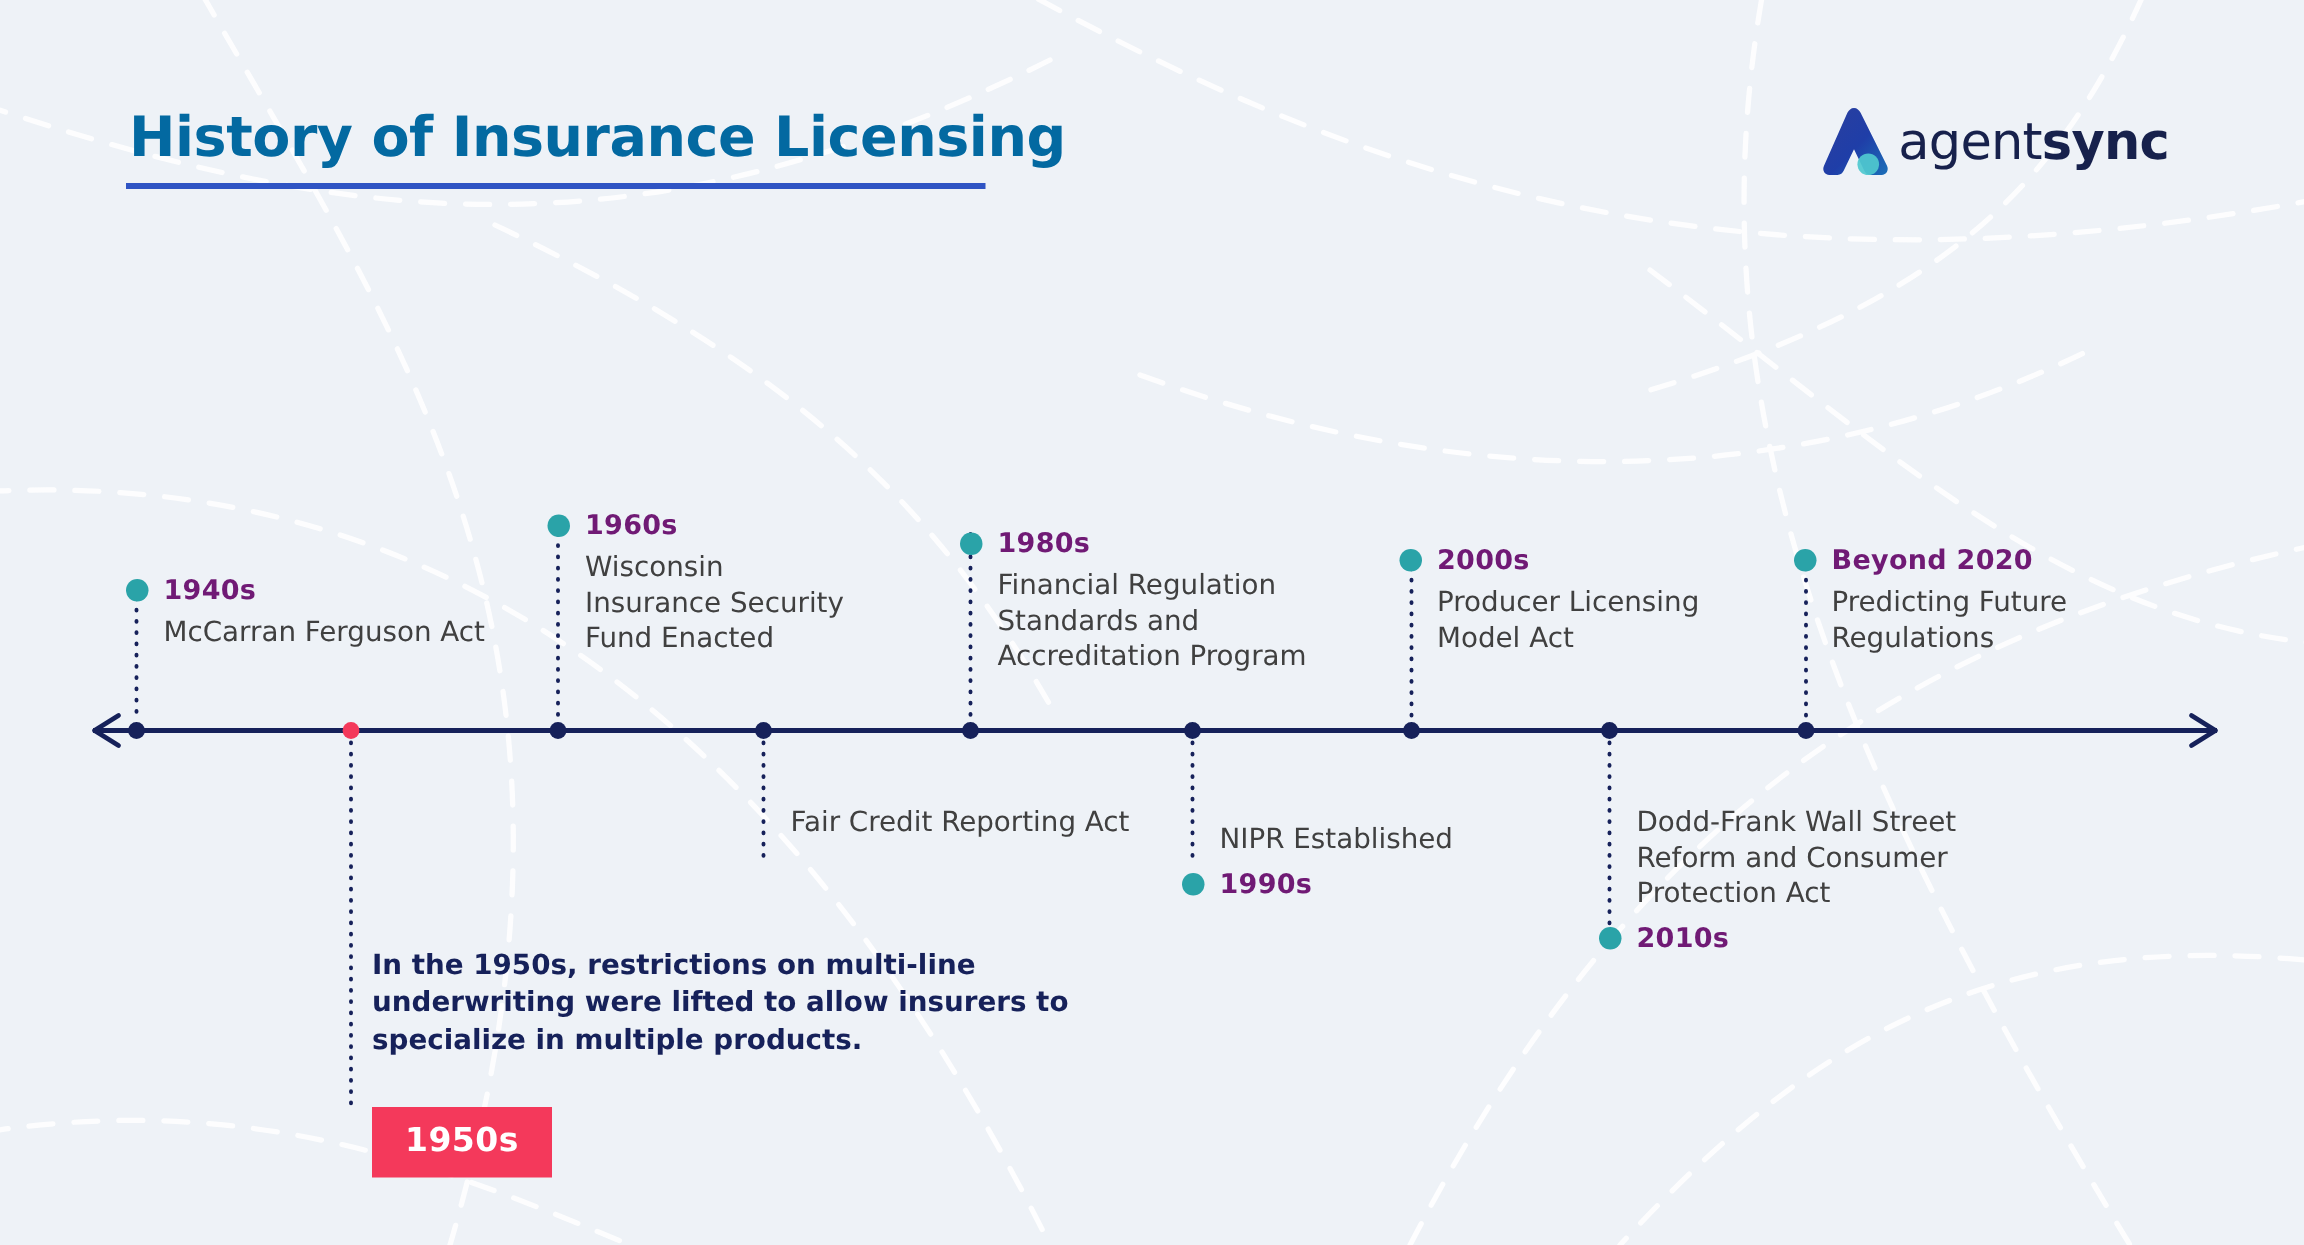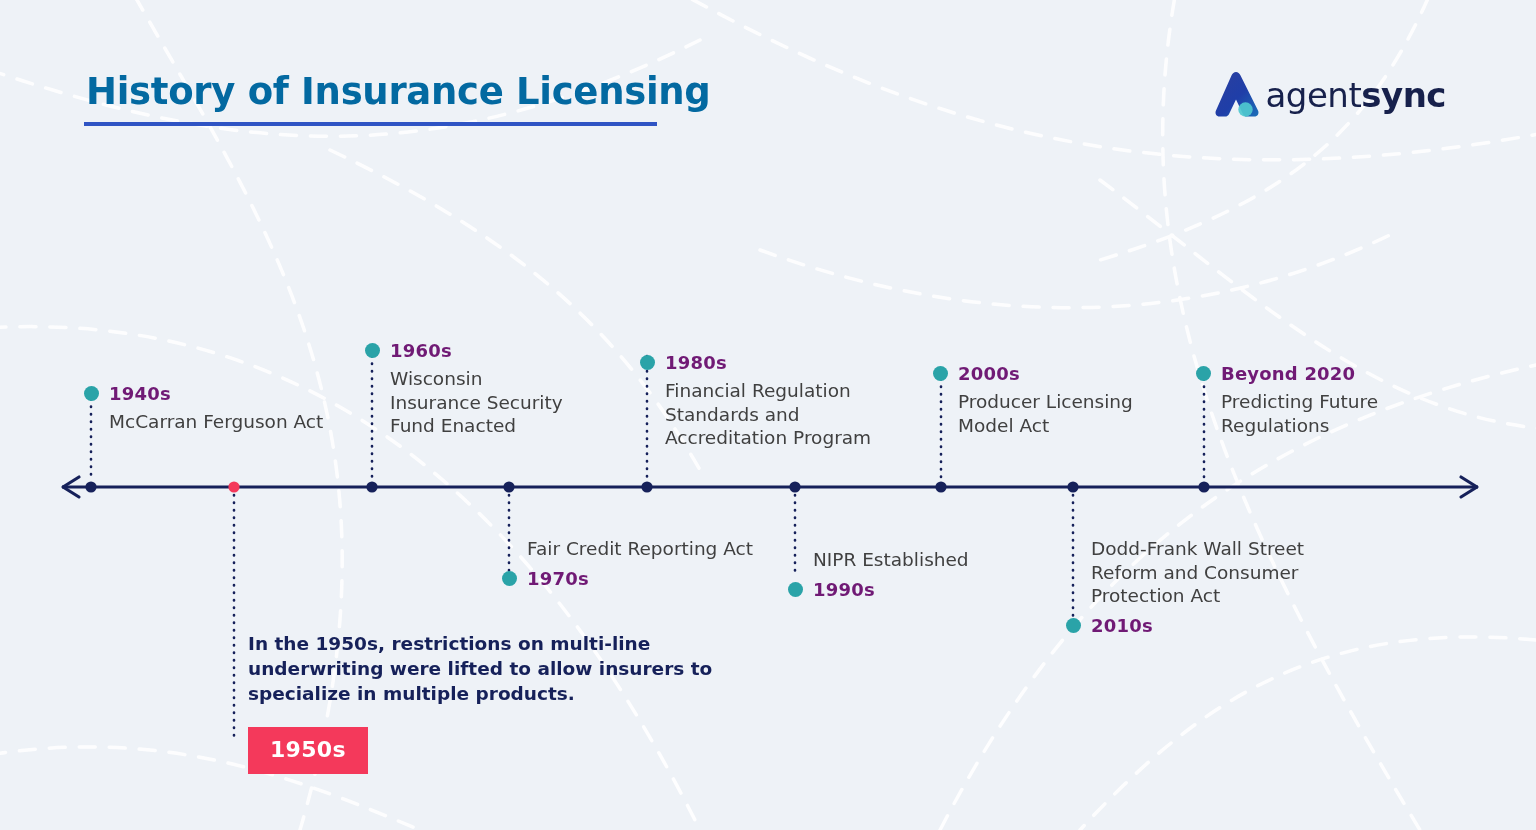--- a/index.html
+++ b/index.html
@@ -122,21 +122,21 @@
   }
   #callout-text {
     font-family: "DejaVu Sans", sans-serif;
     font-size: 18.5px;
     font-weight: bold;
     line-height: 25px;
     color: #16215a;
     white-space: pre-line;
   }
   #callout-badge {
-    margin-top: 21px;
+    margin-top: 32px;
     display: inline-block;
     background: #f4395b;
     color: #ffffff;
     font-family: "DejaVu Sans", sans-serif;
     font-size: 22px;
     font-weight: bold;
     padding: 10px 22px 12px 22px;
     letter-spacing: 0.3px;
   }
 </style>
@@ -218,24 +218,20 @@
         <div class="event-head">
           <span class="event-dot" style="background: rgb(42, 163, 168);"></span>
           <span class="event-year">1960s</span>
         </div>
         <div class="event-desc">Wisconsin
 Insurance Security
 Fund Enacted</div>
       </div>
       <div class="event below" style="left: 502px; top: 537px;">
         <div class="event-desc">Fair Credit Reporting Act</div>
-        <div class="event-head">
-          <span class="event-dot" style="background: rgb(42, 163, 168);"></span>
-          <span class="event-year">1970s</span>
-        </div>
       </div>
       <div class="event above" style="left: 640px; top: 352px;">
         <div class="event-head">
           <span class="event-dot" style="background: rgb(42, 163, 168);"></span>
           <span class="event-year">1980s</span>
         </div>
         <div class="event-desc">Financial Regulation
 Standards and
 Accreditation Program</div>
       </div>

